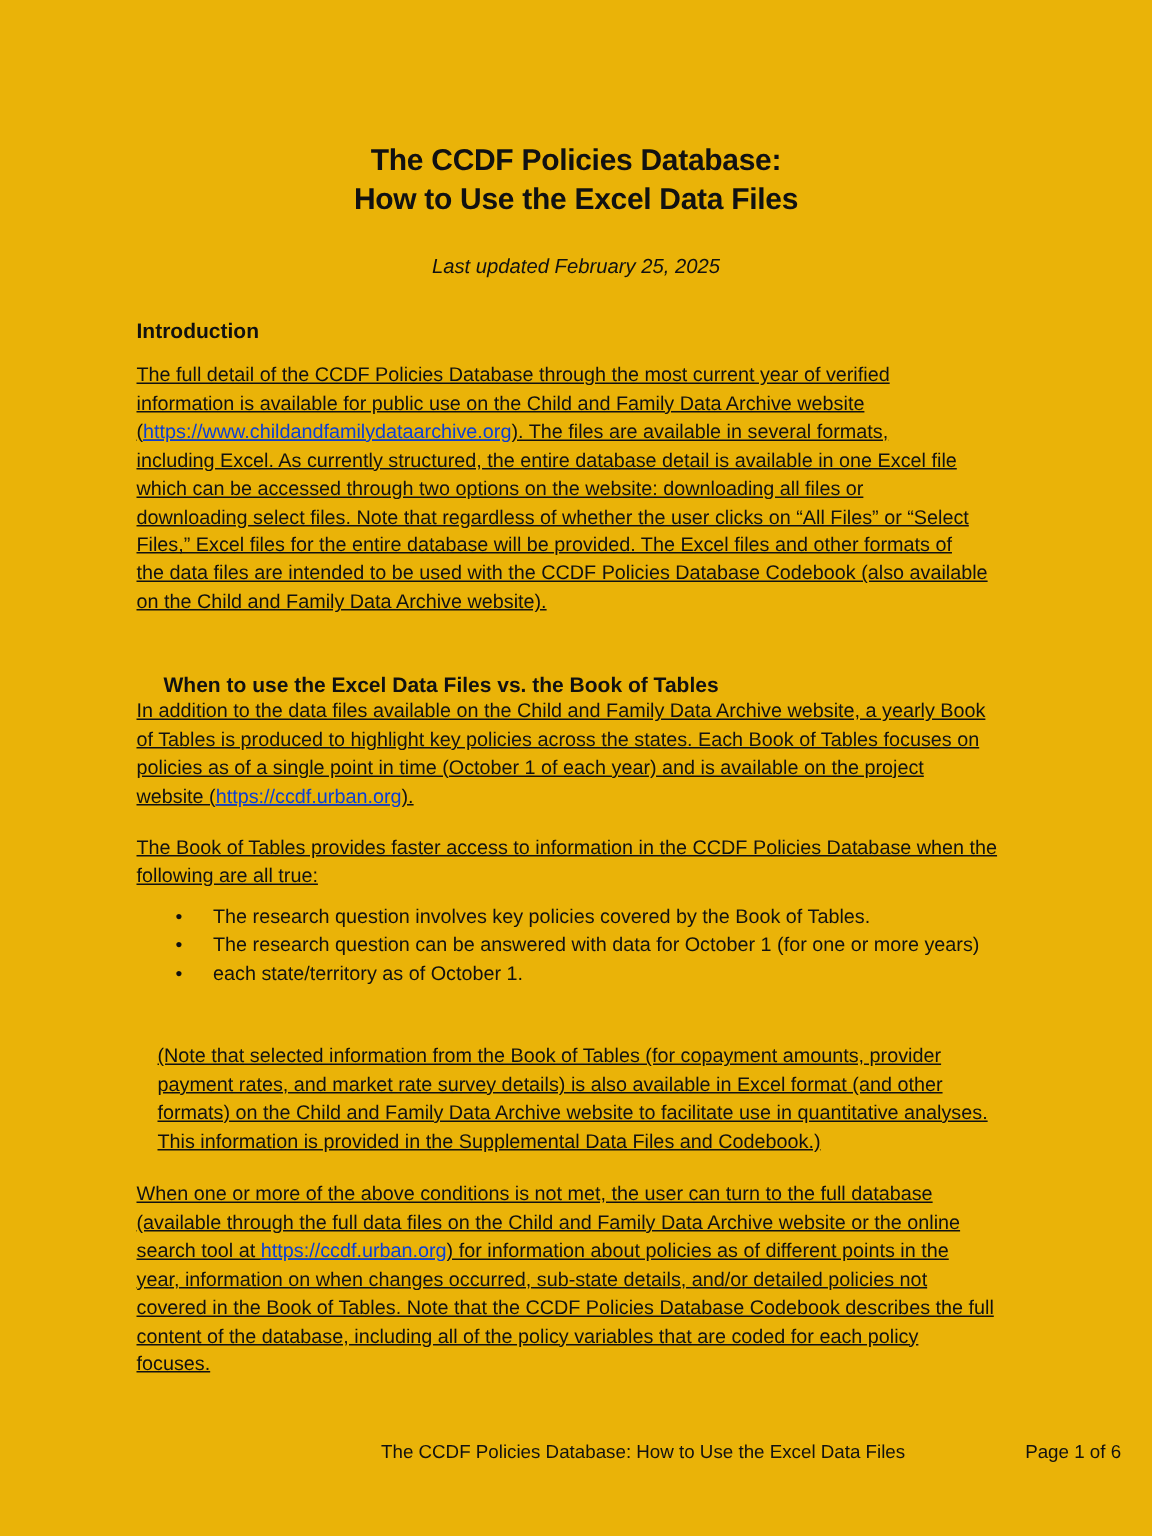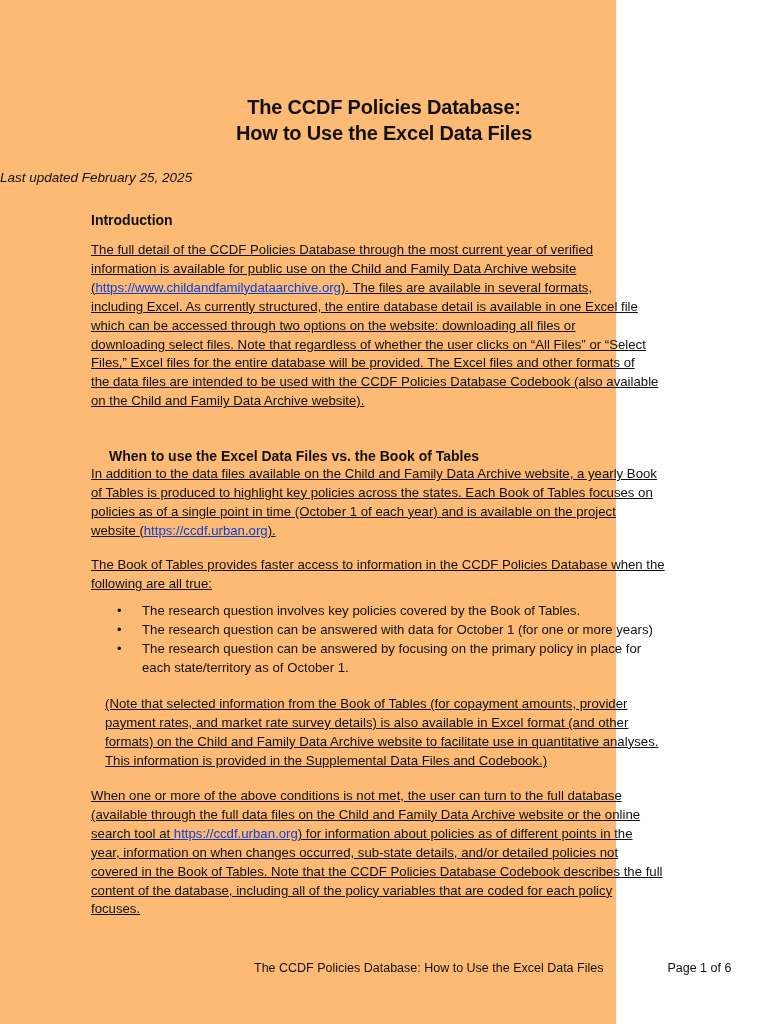--- a/index.html
+++ b/index.html
@@ -11,39 +11,40 @@
       width: 768px;
       height: 1024px;
       position: relative;
       overflow: hidden;
       font-family: "Liberation Sans", "DejaVu Sans", sans-serif;
       color: #111111;
     }
     .page {
       position: absolute;
       left: 0; top: 0;
-      width: 616px; height: 1024px;
-      background: #fdba74;
+      width: 768px; height: 1024px;
+      background: #eab308;
     }
     .title {
       position: absolute;
       left: 0; width: 768px;
       top: 94px;
       text-align: center;
       font-size: 20px;
       font-weight: bold;
       line-height: 26px;
       color: #111;
       letter-spacing: -0.2px;
     }
     .title div { white-space: nowrap; }
     .updated {
       position: absolute;
       left: 0; width: 768px;
       top: 170px;
+      text-align: center;
       font-size: 13.5px;
       font-style: italic;
       color: #111;
     }
     .h2 {
       position: absolute;
       left: 91px;
       font-size: 14px;
       font-weight: bold;
       color: #111;
@@ -87,21 +88,21 @@
     .bullet .ln { display: block; white-space: nowrap; }
     .footer {
       position: absolute;
       top: 961px;
       left: 254px;
       font-size: 12.5px;
       color: #111;
       white-space: nowrap;
     }
     .footer .page-num {
-      margin-left: 16px;
+      margin-left: 32px;
       padding-left: 48px;
     }
   </style>
 </head>
 <body>
 
 <div class="page">
 
   <div class="title">
     <div>The CCDF Policies Database:</div>
@@ -142,21 +143,20 @@
     <div class="bullet">
       <span class="dot">•</span>
       <span class="ln">The research question involves key policies covered by the Book of Tables.</span>
     </div>
     <div class="bullet">
       <span class="dot">•</span>
       <span class="ln">The research question can be answered with data for October 1 (for one or more years)</span>
     </div>
     <div class="bullet">
       <span class="dot">•</span>
-      <span class="ln">The research question can be answered by focusing on the primary policy in place for</span>
       <span class="ln">each state/territory as of October 1.</span>
     </div>
   </div>
 
   <div class="para" style="top:695px;margin-left:14px;">
     <span class="ln">(Note that selected information from the Book of Tables (for copayment amounts, provider</span>
     <span class="ln">payment rates, and market rate survey details) is also available in Excel format (and other</span>
     <span class="ln">formats) on the Child and Family Data Archive website to facilitate use in quantitative analyses.</span>
     <span class="ln">This information is provided in the Supplemental Data Files and Codebook.)</span>
   </div>

